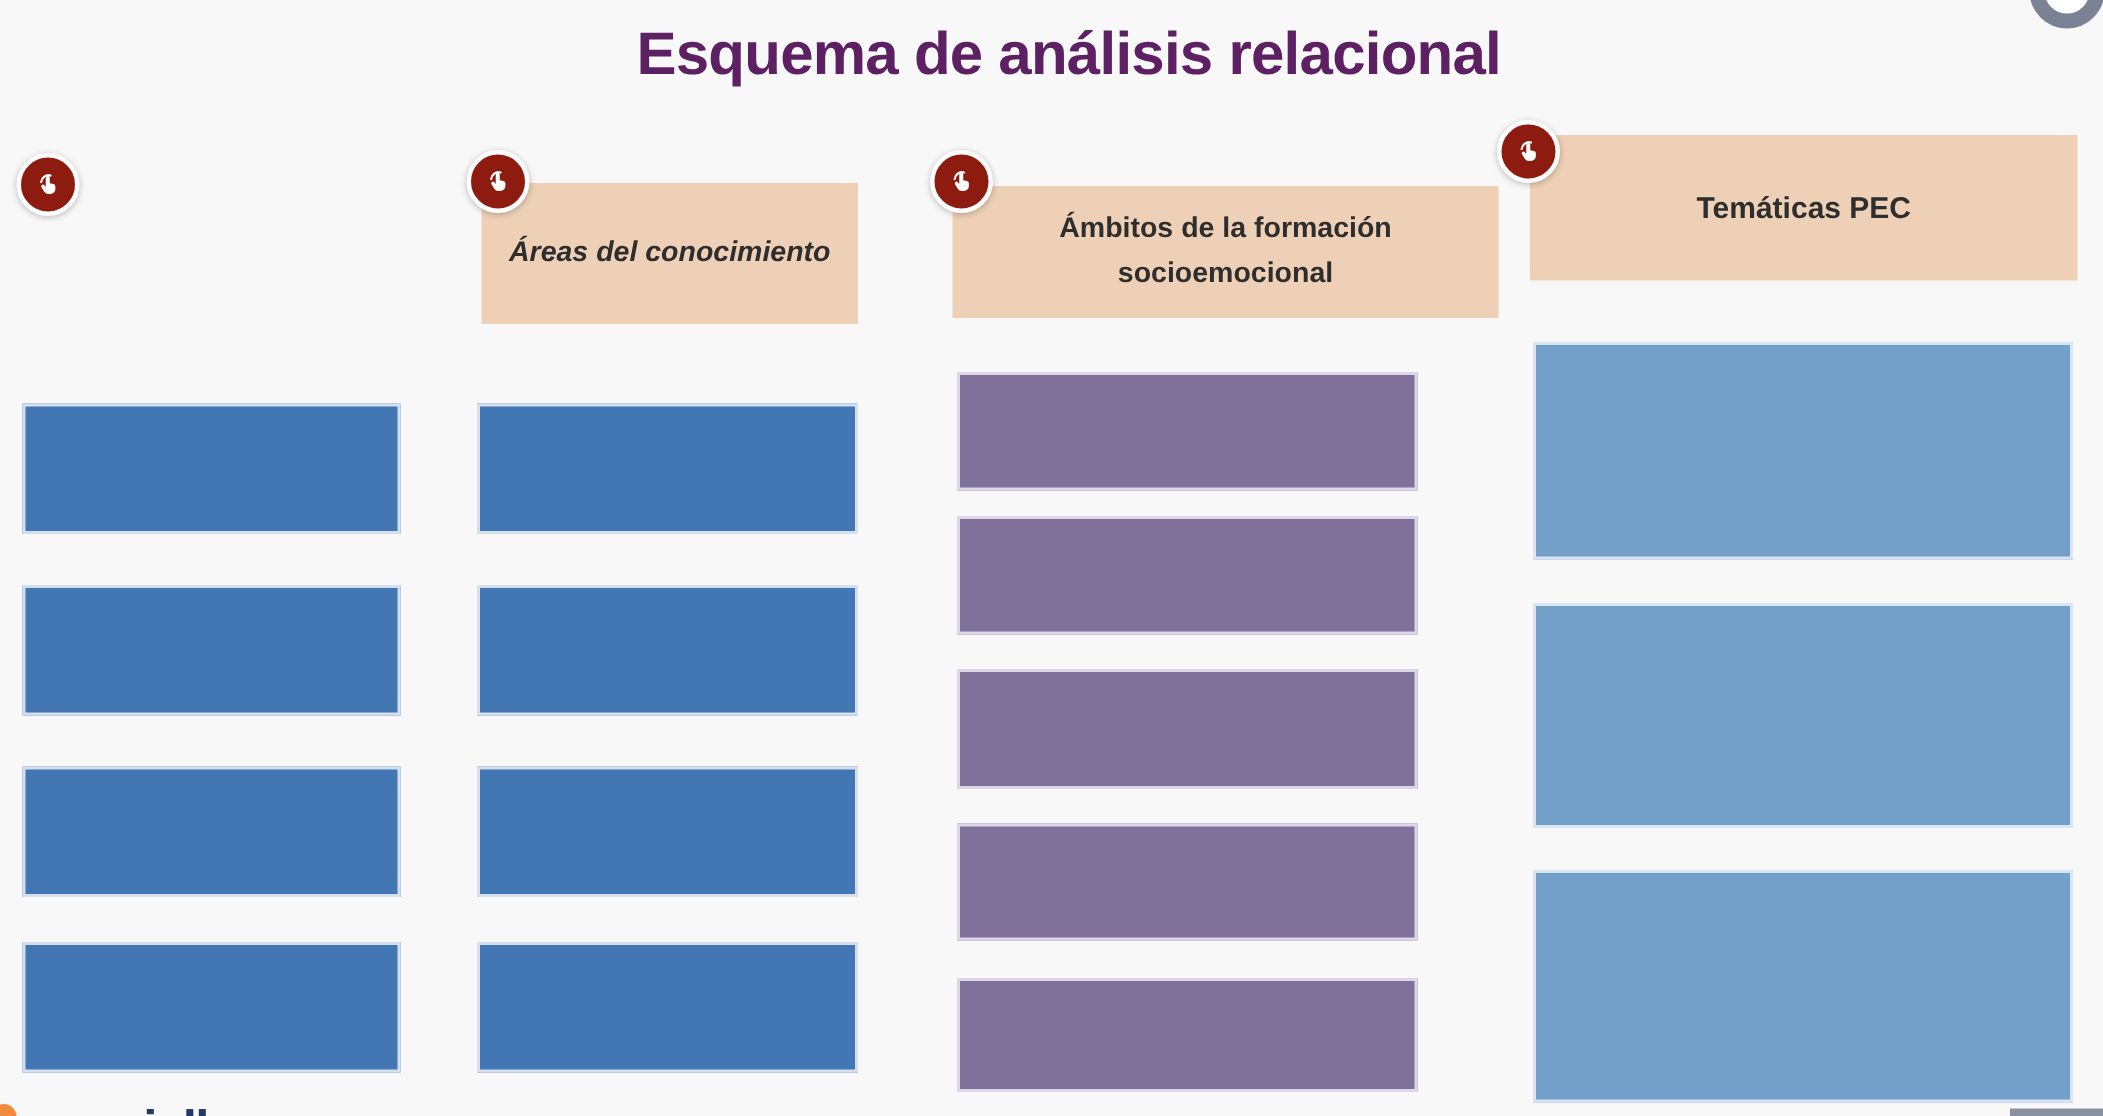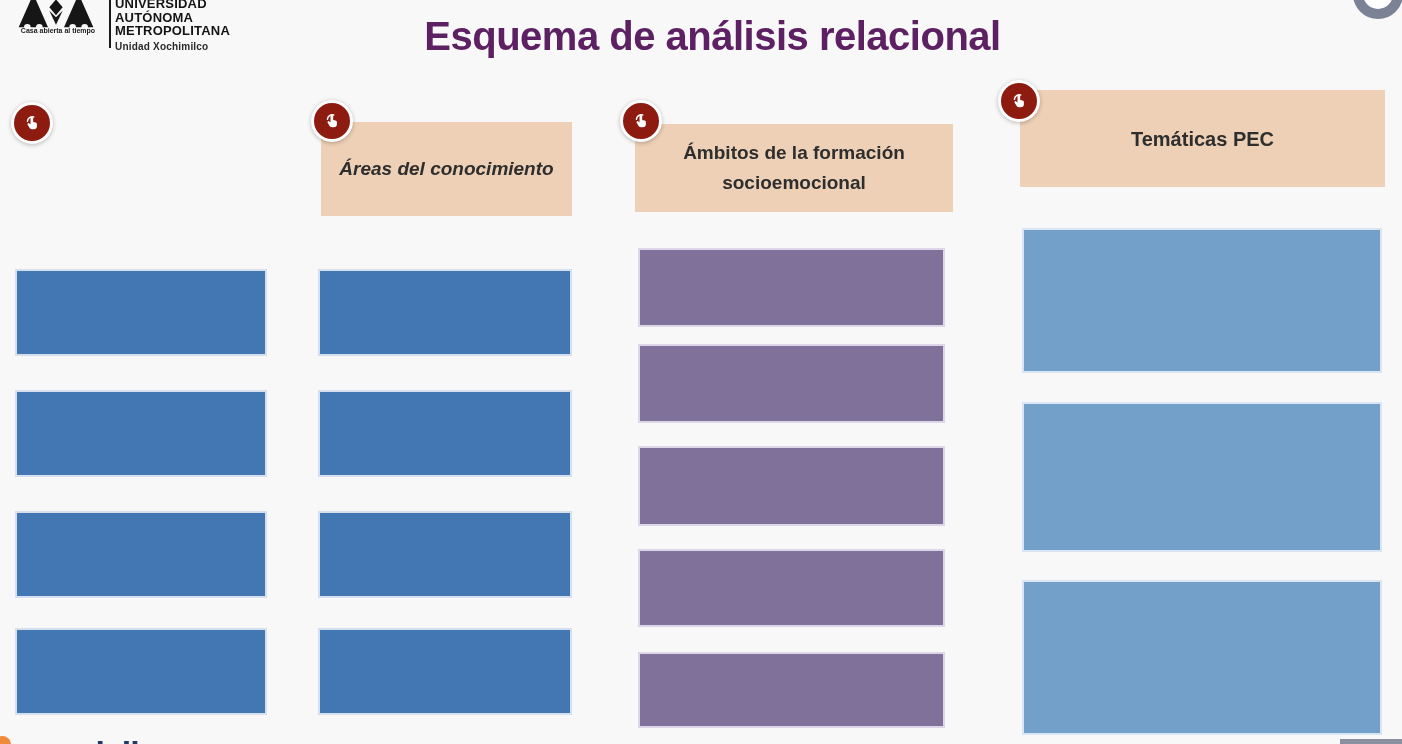--- a/index.html
+++ b/index.html
@@ -18,21 +18,21 @@
   .logo .campus{font-size:10px;font-weight:bold;color:#2a2a2a;margin-top:2px;letter-spacing:.2px;}
   
   .title{position:absolute;left:0;right:0;top:14px;text-align:center;
     font-size:40px;font-weight:800;color:#5C2063;letter-spacing:-.5px;padding-left:23px;}
   
   .hdr{position:absolute;background:#EDD0B5;color:#2e2e2e;font-weight:bold;
     display:flex;align-items:center;justify-content:center;text-align:center;
     font-size:19px;line-height:30px;padding:0 14px;box-sizing:border-box;}
   .hdr.h0{left:18px;top:122px;width:252px;height:94px;}
   .hdr.h1{left:321px;top:122px;width:251px;height:94px;font-style:italic;}
-  .hdr.h2{left:635px;top:124px;width:318px;height:88px;}
+  .hdr.h2{left:635px;top:124px;width:364px;height:88px;}
   .hdr.h3{left:1020px;top:90px;width:365px;height:97px;font-size:20px;}
   
   .badge{position:absolute;width:36px;height:36px;border-radius:50%;
     background:#8D1B10;border:3px solid #fdfdfd;box-shadow:0 1px 4px rgba(0,0,0,.25);
     display:flex;align-items:center;justify-content:center;cursor:pointer;}
   .badge.b0{left:11px;top:102px;}
   .badge.b1{left:311px;top:100px;}
   .badge.b2{left:620px;top:100px;}
   .badge.b3{left:998px;top:80px;}
   .badge svg{width:20px;height:20px;}
@@ -45,36 +45,20 @@
   .wm-text{position:absolute;left:38px;top:734px;font-size:34px;font-weight:bold;
     color:#233a66;letter-spacing:-1px;}
   .wm-mark{position:absolute;left:-6px;top:736px;width:17px;height:17px;
     border-radius:50% 50% 50% 0;background:#f28a3d;}
 </style>
 </head>
 <body>
 
 <div class="stage">
 
-  <div class="logo">
-    <svg class="emblem" viewBox="0 0 120 60" preserveAspectRatio="xMidYMid meet" fill="#161616">
-      <path d="M4 56 L26 6 L48 56 H40 A5 5 0 0 0 30 56 H22 A5 5 0 0 0 12 56 Z"></path>
-      <path d="M60 14 L70 26 L60 38 L50 26 Z"></path>
-      <path d="M50 31 L60 52 L70 31 L60 41 Z"></path>
-      <path d="M72 56 L94 6 L116 56 H108 A5 5 0 0 0 98 56 H90 A5 5 0 0 0 80 56 Z"></path>
-    </svg>
-    <div class="motto">Casa abierta al tiempo</div>
-    <div class="divider"></div>
-    <div class="names">
-      <div>UNIVERSIDAD</div>
-      <div>AUTÓNOMA</div>
-      <div>METROPOLITANA</div>
-      <div class="campus">Unidad Xochimilco</div>
-    </div>
-  </div>
 
   <div class="title">Esquema de análisis relacional</div>
 
   <div class="hdr h1">Áreas del conocimiento</div>
   <div class="hdr h2">Ámbitos de la formación socioemocional</div>
   <div class="hdr h3">Temáticas PEC</div>
 
   <div class="badge b0">
     <svg viewBox="0 0 24 24">
         <path d="M6.5 10 A 6 6 0 0 1 14 4.8" fill="none" stroke="#fff" stroke-width="1.8" stroke-linecap="round"></path>

